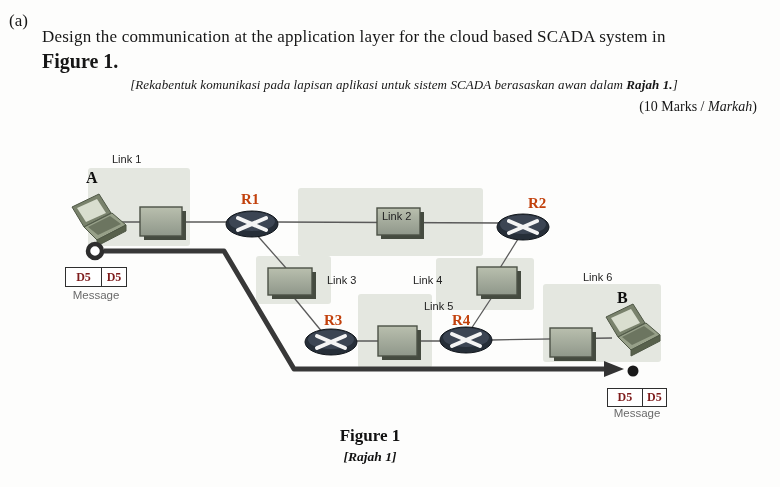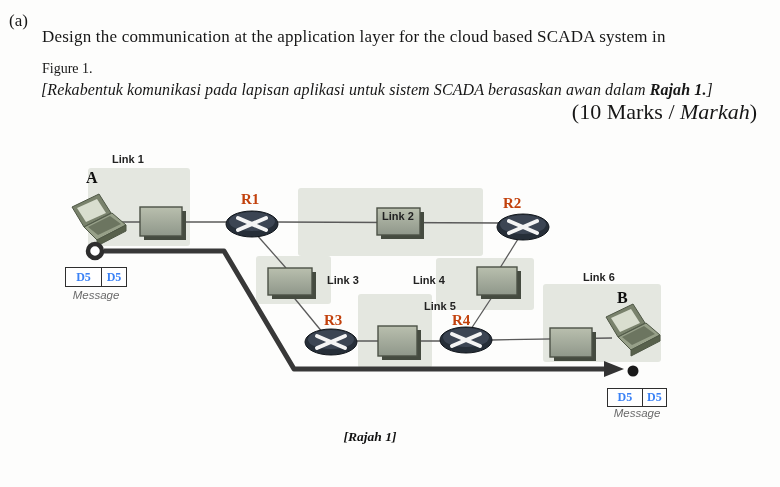--- a/index.html
+++ b/index.html
@@ -3,36 +3,36 @@
 <meta charset="utf-8">
 <style>
   html,body{margin:0;padding:0;}
   body{width:780px;height:487px;background:#fdfdfc;font-family:"Liberation Serif",serif;}
   .page{position:relative;width:780px;height:487px;overflow:hidden;background:#fdfdfc;}
   
   .q-block{position:absolute;top:11px;left:9px;width:766px;color:#161616;}
   .q-row{display:flex;}
   .q-part{width:33px;flex:0 0 33px;font-size:17px;}
   .q-line1{font-size:17px;letter-spacing:.2px;white-space:nowrap;margin-top:16px;}
-  .q-figref{margin-left:33px;font-size:14px;font-weight:normal;margin-top:14px;}
-  .q-ms{margin-left:32px;font-size:16px;font-style:italic;margin-top:4px;letter-spacing:.1px;}
+  .q-figref{margin-left:33px;font-size:20px;font-weight:bold;margin-top:3px;}
+  .q-ms{margin-left:24px;font-size:13px;font-style:italic;margin-top:4px;letter-spacing:.1px;text-align:center;}
   .q-ms b{font-weight:bold;}
-  .marks{position:absolute;top:99px;left:0;right:23px;text-align:right;font-size:22px;color:#161616;padding-left:25px;}
+  .marks{position:absolute;top:99px;left:0;right:23px;text-align:right;font-size:14px;color:#161616;padding-left:25px;}
   .marks i{font-style:italic;}
   
   .lbl{position:absolute;white-space:nowrap;z-index:3;}
-  .lbl-link{font-family:"Liberation Sans",sans-serif;font-weight:bold;font-size:11px;color:#222;}
+  .lbl-link{font-family:"Liberation Sans",sans-serif;font-weight:normal;font-size:11px;color:#222;}
   .lbl-router{font-weight:bold;font-size:15px;color:#c2410c;}
   .lbl-host{font-weight:bold;font-size:16px;color:#0e0e0e;}
   
   .packet{position:absolute;display:flex;background:#fff;border:1.6px solid #2e2e2e;z-index:3;box-sizing:border-box;}
-  .packet .cell{display:flex;align-items:center;justify-content:center;font-weight:bold;font-size:12px;color:#3b82f6;}
+  .packet .cell{display:flex;align-items:center;justify-content:center;font-weight:bold;font-size:12px;color:#7f1d1d;}
   .packet .c1{flex:1.45;border-right:1.6px solid #2e2e2e;}
   .packet .c2{flex:1;}
-  .packet-caption{position:absolute;text-align:center;font-family:"Liberation Sans",sans-serif;font-size:11.5px;color:#6a6a6a;z-index:3;font-style:italic;}
+  .packet-caption{position:absolute;text-align:center;font-family:"Liberation Sans",sans-serif;font-size:11.5px;color:#6a6a6a;z-index:3;}
   
   .fig-caption{position:absolute;top:426px;left:240px;width:260px;text-align:center;color:#111;}
   .fig-title{font-size:17px;font-weight:bold;}
   .fig-sub{font-size:13.5px;font-weight:bold;font-style:italic;margin-top:3px;}
   svg.net{position:absolute;left:0;top:0;z-index:1;}
 </style>
 </head>
 <body>
 
 <div class="page">
@@ -163,36 +163,37 @@
   </svg>
 
   <div class="lbl lbl-link" style="left:112px;top:153px;">Link 1</div>
   <div class="lbl lbl-link" style="left:382px;top:192px;margin-top:18px;">Link 2</div>
   <div class="lbl lbl-link" style="left:327px;top:274px;">Link 3</div>
   <div class="lbl lbl-link" style="left:413px;top:274px;">Link 4</div>
   <div class="lbl lbl-link" style="left:382px;top:300px;margin-left:42px;">Link 5</div>
   <div class="lbl lbl-link" style="left:583px;top:271px;">Link 6</div>
 
   <div class="lbl lbl-router" style="left:241px;top:191px;">R1</div>
-  <div class="lbl lbl-router" style="left:503px;top:195px;">R2</div>
+  <div class="lbl lbl-router" style="left:528px;top:195px;">R2</div>
   <div class="lbl lbl-router" style="left:324px;top:312px;text-align:center;">R3</div>
   <div class="lbl lbl-router" style="left:452px;top:312px;">R4</div>
 
   <div class="lbl lbl-host" style="left:86px;top:169px;">A</div>
   <div class="lbl lbl-host" style="left:617px;top:289px;">B</div>
 
   <div class="packet" style="left:65px;top:267px;width:62px;height:20px;">
     <span class="cell c1">D5</span>
     <span class="cell c2">D5</span>
   </div>
   <div class="packet-caption" style="left:58px;top:289px;width:76px;">Message</div>
 
   <div class="packet" style="left:607px;top:388px;width:60px;height:19px;">
     <span class="cell c1">D5</span>
     <span class="cell c2">D5</span>
   </div>
   <div class="packet-caption" style="left:600px;top:407px;width:74px;">Message</div>
 
   <div class="fig-caption">
+    <div class="fig-title">Figure 1</div>
     <div class="fig-sub">[Rajah 1]</div>
   </div>
 
 </div>
 
 </body></html>

